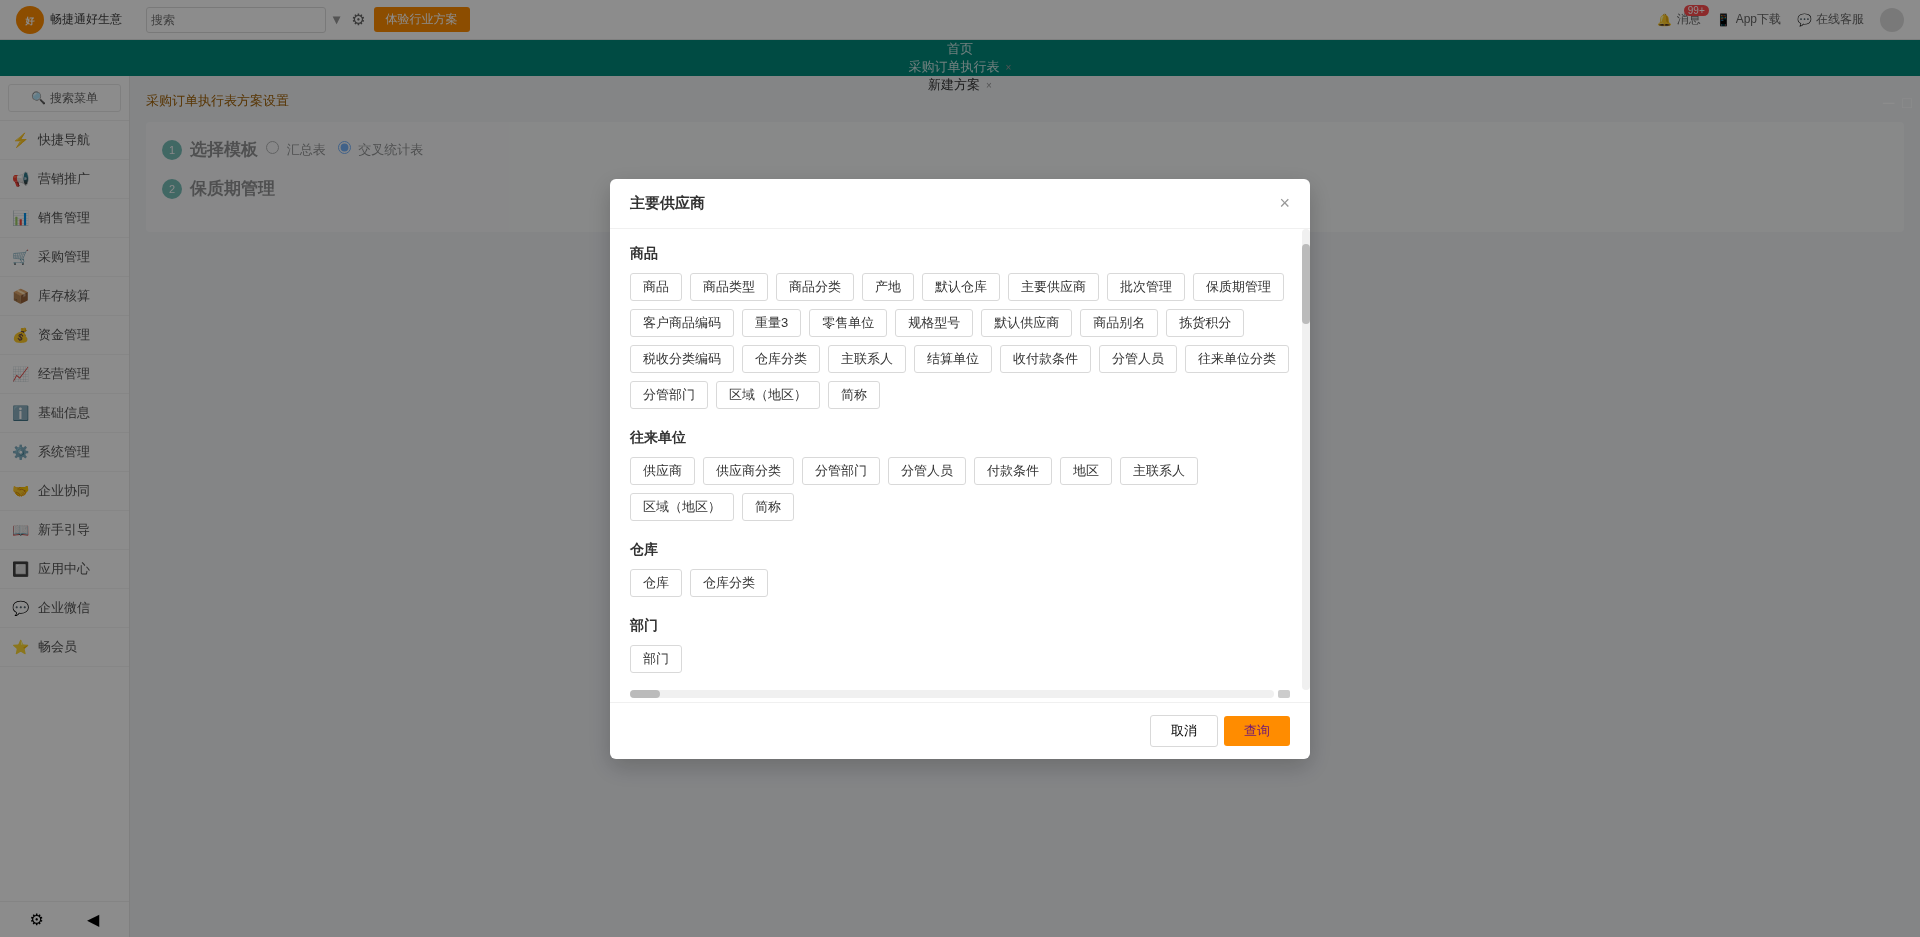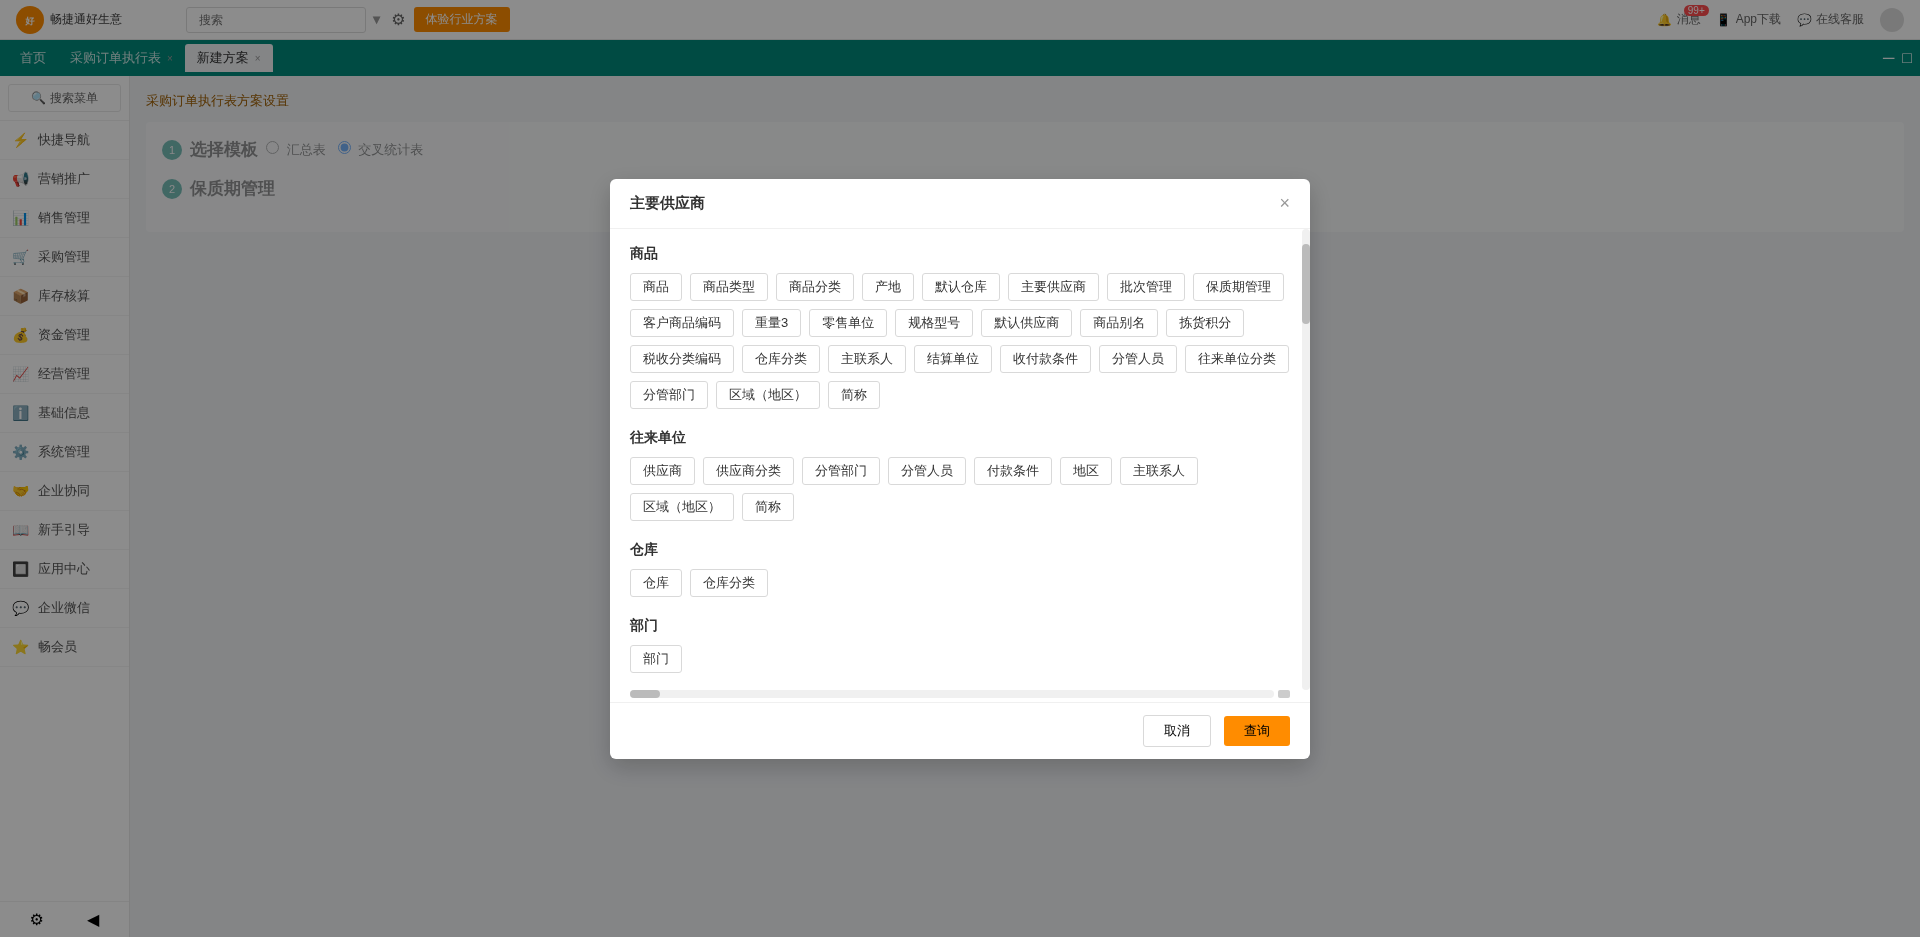--- a/index.html
+++ b/index.html
@@ -31,21 +31,21 @@
       margin-right: 6px;
     }
     .logo-text { color: #404040; font-size: 12px; }
     .search-bar-area {
       display: flex; align-items: center;
       flex: 1;
     }
     .search-bar {
       width: 180px; height: 26px;
       border: 1px solid #ddd; border-radius: 3px;
-      padding: 0 12px; font-size: 12px; color: #15803d; margin-left: 40px;
+      padding: 0 4px; font-size: 12px; color: #15803d;
     }
     .arrow-btn {
       margin-left: 4px;
       background: none; border: none; cursor: pointer; color: #999;
     }
     .gear-btn {
       background: none; border: none; cursor: pointer; color: #666;
       margin-left: 8px; font-size: 16px;
     }
     .experience-btn {
@@ -69,20 +69,21 @@
     
     .tab-bar {
       height: 36px;
       background: #00897b;
       display: flex;
       align-items: center;
       padding: 0 8px;
       position: fixed;
       top: 40px; left: 0; right: 0;
       z-index: 99;
+      flex-direction: column;
     }
     .tab-item {
       height: 28px;
       padding: 0 12px;
       display: flex; align-items: center;
       border-radius: 3px 3px 0 0;
       cursor: pointer;
       font-size: 13px;
       color: rgba(255,255,255,0.8);
       position: relative;
@@ -219,35 +220,35 @@
       padding: 4px 12px;
       font-size: 13px; color: #333;
       cursor: pointer;
       background: #fff;
     }
 
     .modal-footer {
       display: flex; align-items: center; justify-content: flex-end;
       padding: 12px 20px;
       border-top: 1px solid #f0f0f0;
-      gap: 13px;
+      gap: 6px;
     }
     .btn-cancel {
       padding: 6px 20px;
       border: 1px solid #d9d9d9;
       background: #fff;
       border-radius: 3px;
       cursor: pointer;
       font-size: 13px;
     }
     .btn-confirm {
       padding: 6px 20px;
       border: none;
       background: #ff8c00;
-      color: #000000;
+      color: #701a75;
       border-radius: 3px;
       cursor: pointer;
       font-size: 13px;
     }
   </style>
 </head>
 <body>
 
 <div class="top-header">
   <div class="logo-area">

